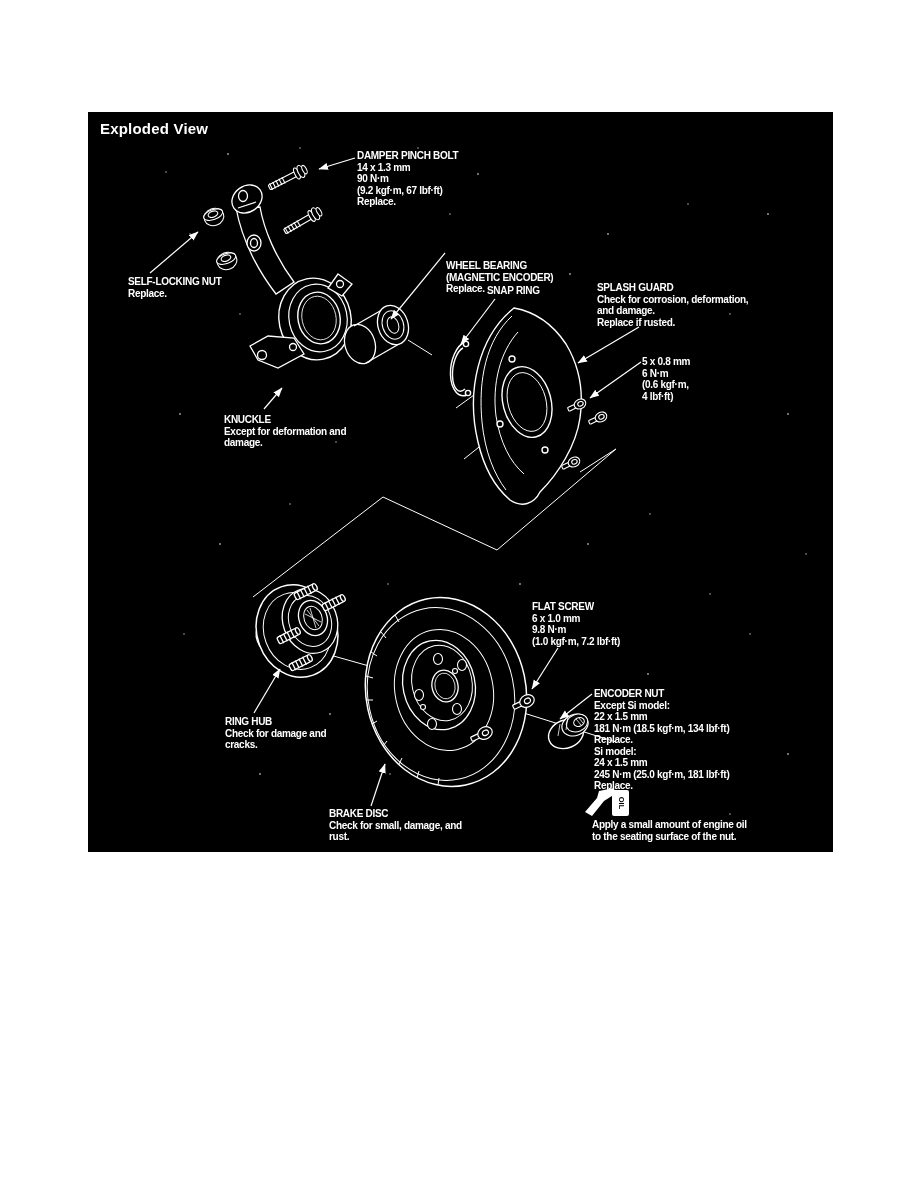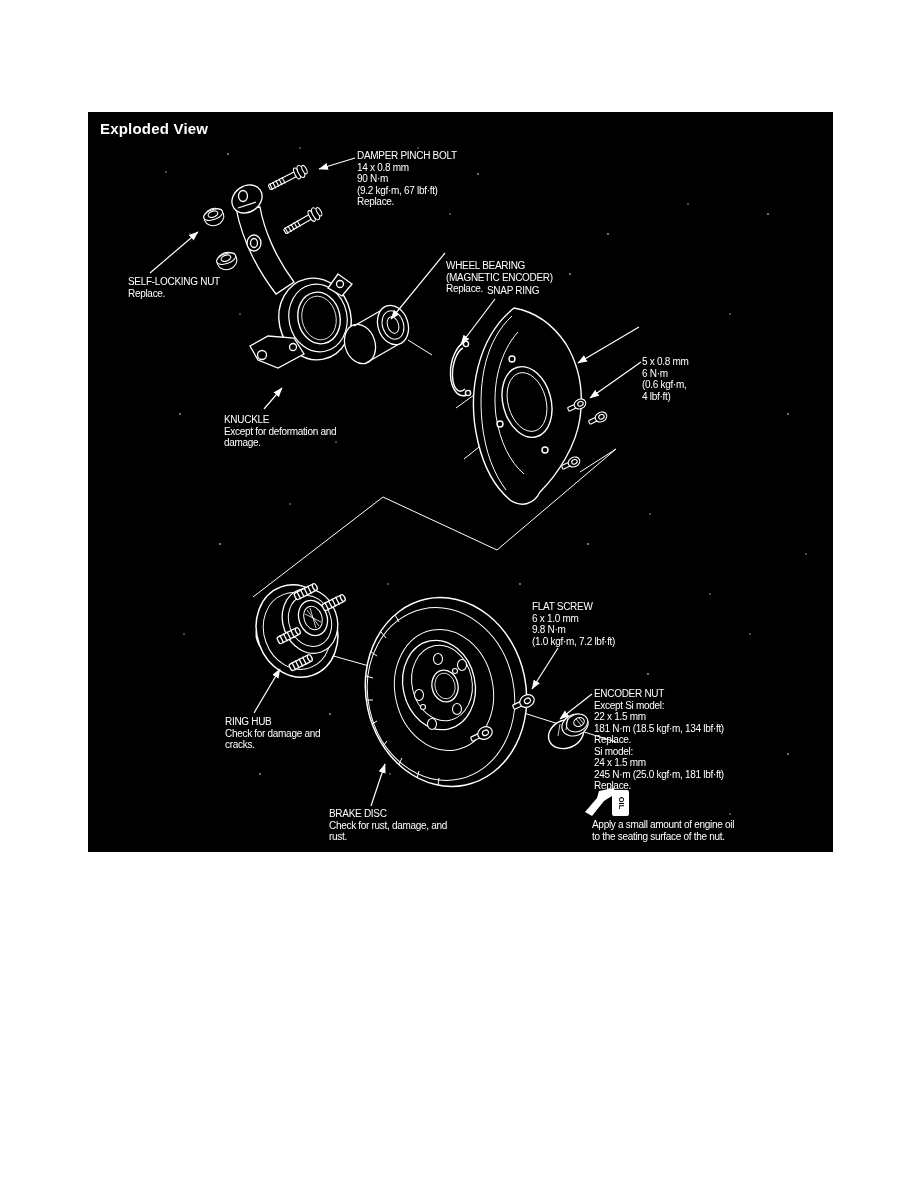--- a/index.html
+++ b/index.html
@@ -11,21 +11,21 @@
     position:absolute;left:88px;top:112px;width:745px;height:740px;
     background:#000;overflow:hidden;
   }
   .panel svg{position:absolute;left:0;top:0;}
   .panel-title{
     position:absolute;left:12px;top:8px;color:#fff;
     font-size:15px;font-weight:bold;letter-spacing:.2px;white-space:nowrap;
   }
   .callout{
     position:absolute;color:#fff;white-space:nowrap;
-    font-size:10px;font-weight:normal;line-height:11.5px;letter-spacing:-.3px;
+    font-size:10px;font-weight:bold;line-height:11.5px;letter-spacing:-.3px;
   }
 </style>
 </head>
 <body>
 
 <div class="panel">
 
   <svg width="745" height="740" viewBox="0 0 745 740">
     <defs>
       <marker id="ah" markerWidth="9" markerHeight="8" refX="7.5" refY="3" orient="auto">
@@ -307,41 +307,47 @@
       <line x1="504" y1="582" x2="472" y2="607" marker-end="url(#ah)"></line>
       <line x1="166" y1="601" x2="192" y2="557" marker-end="url(#ah)"></line>
       <line x1="283" y1="694" x2="297" y2="652" marker-end="url(#ah)"></line>
     </g>
   </svg>
 
   <div class="panel-title">Exploded View</div>
 
   <div class="callout" style="left:269px;top:38px">
     <div>DAMPER PINCH BOLT</div>
-    <div>14 x 0.8 mm</div>
+    <div>14 x 1.3 mm</div>
     <div>90 N·m</div>
     <div>(9.2 kgf·m, 67 lbf·ft)</div>
     <div>Replace.</div>
   </div>
 
   <div class="callout" style="left:40px;top:164px">
     <div>SELF-LOCKING NUT</div>
     <div>Replace.</div>
   </div>
 
   <div class="callout" style="left:358px;top:148px">
     <div>WHEEL BEARING</div>
     <div>(MAGNETIC ENCODER)</div>
     <div>Replace.</div>
   </div>
 
   <div class="callout" style="left:399px;top:173px">
     <div>SNAP RING</div>
   </div>
 
+  <div class="callout" style="left:509px;top:170px">
+    <div>SPLASH GUARD</div>
+    <div>Check for corrosion, deformation,</div>
+    <div>and damage.</div>
+    <div>Replace if rusted.</div>
+  </div>
 
   <div class="callout" style="left:554px;top:244px">
     <div>5 x 0.8 mm</div>
     <div>6 N·m</div>
     <div>(0.6 kgf·m,</div>
     <div>4 lbf·ft)</div>
   </div>
 
   <div class="callout" style="left:136px;top:302px">
     <div>KNUCKLE</div>
@@ -369,21 +375,21 @@
   </div>
 
   <div class="callout" style="left:137px;top:604px">
     <div>RING HUB</div>
     <div>Check for damage and</div>
     <div>cracks.</div>
   </div>
 
   <div class="callout" style="left:241px;top:696px">
     <div>BRAKE DISC</div>
-    <div>Check for rust, damage, and</div>
+    <div>Check for small, damage, and</div>
     <div>rust.</div>
   </div>
 
   <div class="callout" style="left:504px;top:707px">
     <div>Apply a small amount of engine oil</div>
     <div>to the seating surface of the nut.</div>
   </div>
 
 </div>
 

